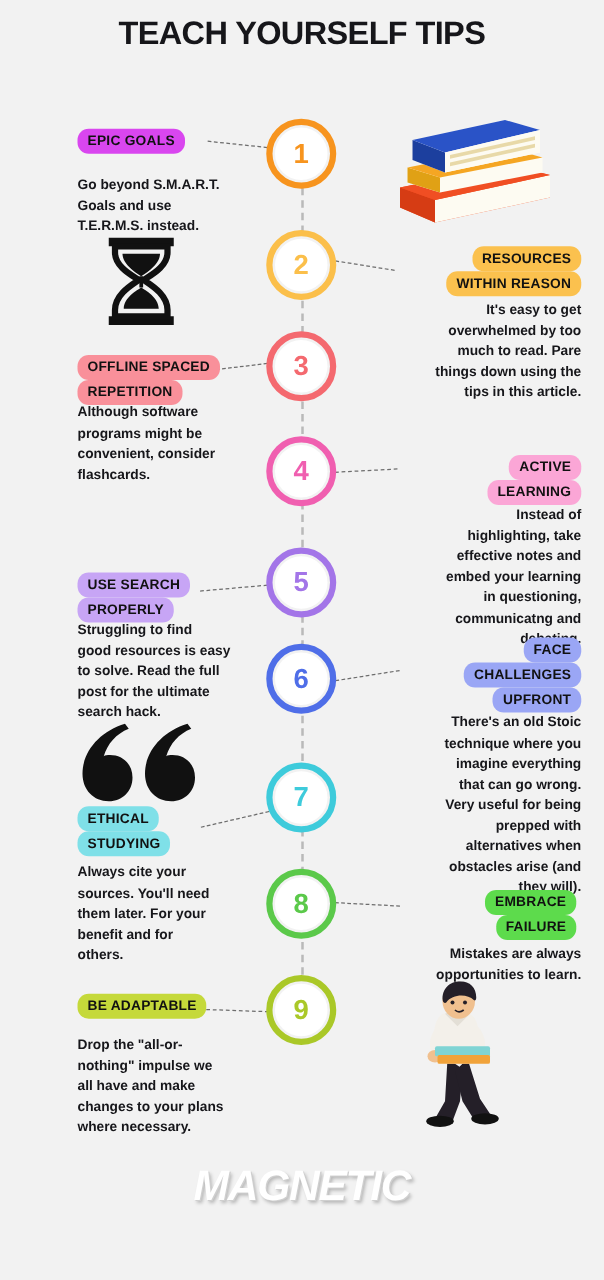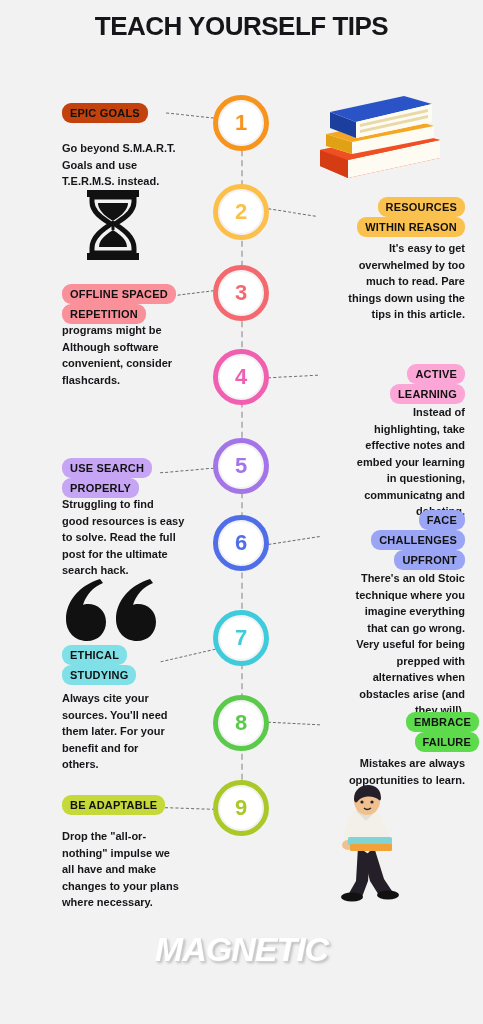--- a/index.html
+++ b/index.html
@@ -271,21 +271,21 @@
     <div class="inner"></div>
     <div class="num">8</div>
   </div>
   <div class="node" style="top:780px; color:#aac828;">
     <div class="ring"></div>
     <div class="inner"></div>
     <div class="num">9</div>
   </div>
 
   <div class="badge left" style="left:62px; top:103px;">
-    <span style="background:#c2410c;">EPIC GOALS</span>
+    <span style="background:#d946ef;">EPIC GOALS</span>
   </div>
   <div class="body left" style="left:62px; top:140px; width:150px;">
     <div>Go beyond S.M.A.R.T.</div>
     <div>Goals and use</div>
     <div>T.E.R.M.S. instead.</div>
   </div>
 
   <div class="badge right" style="right:18px; top:197px; width:180px;">
     <span style="background:#fbc14e;">RESOURCES</span><br>
     <span style="background:#fbc14e;">WITHIN REASON</span>
@@ -296,22 +296,22 @@
     <div>much to read. Pare</div>
     <div>things down using the</div>
     <div>tips in this article.</div>
   </div>
 
   <div class="badge left" style="left:62px; top:284px; width:180px;">
     <span style="background:#f9909a;">OFFLINE SPACED</span><br>
     <span style="background:#f9909a;">REPETITION</span>
   </div>
   <div class="body left" style="left:62px; top:322px; width:165px;">
+    <div>Although software</div>
     <div>programs might be</div>
-    <div>Although software</div>
     <div>convenient, consider</div>
     <div>flashcards.</div>
   </div>
 
   <div class="badge right" style="right:18px; top:364px; width:160px;">
     <span style="background:#fba6d6;">ACTIVE</span><br>
     <span style="background:#fba6d6;">LEARNING</span>
   </div>
   <div class="body right" style="right:18px; top:404px; width:140px;">
     <div>Instead of</div>
@@ -357,21 +357,21 @@
     <span style="background:#7fe0e8;text-align:right;">STUDYING</span>
   </div>
   <div class="body left" style="left:62px; top:690px; width:165px;">
     <div>Always cite your</div>
     <div>sources. You'll need</div>
     <div>them later. For your</div>
     <div>benefit and for</div>
     <div>others.</div>
   </div>
 
-  <div class="badge right" style="right:4px; top:712px; width:160px;">
+  <div class="badge right" style="right:22px; top:712px; width:160px;">
     <span style="background:#5ddb4c;">EMBRACE</span><br>
     <span style="background:#5ddb4c;">FAILURE</span>
   </div>
   <div class="body right" style="right:18px; top:755px; width:165px;">
     <div>Mistakes are always</div>
     <div>opportunities to learn.</div>
   </div>
 
   <div class="badge left" style="left:62px; top:795px;">
     <span style="background:#c5d93a;">BE ADAPTABLE</span>

